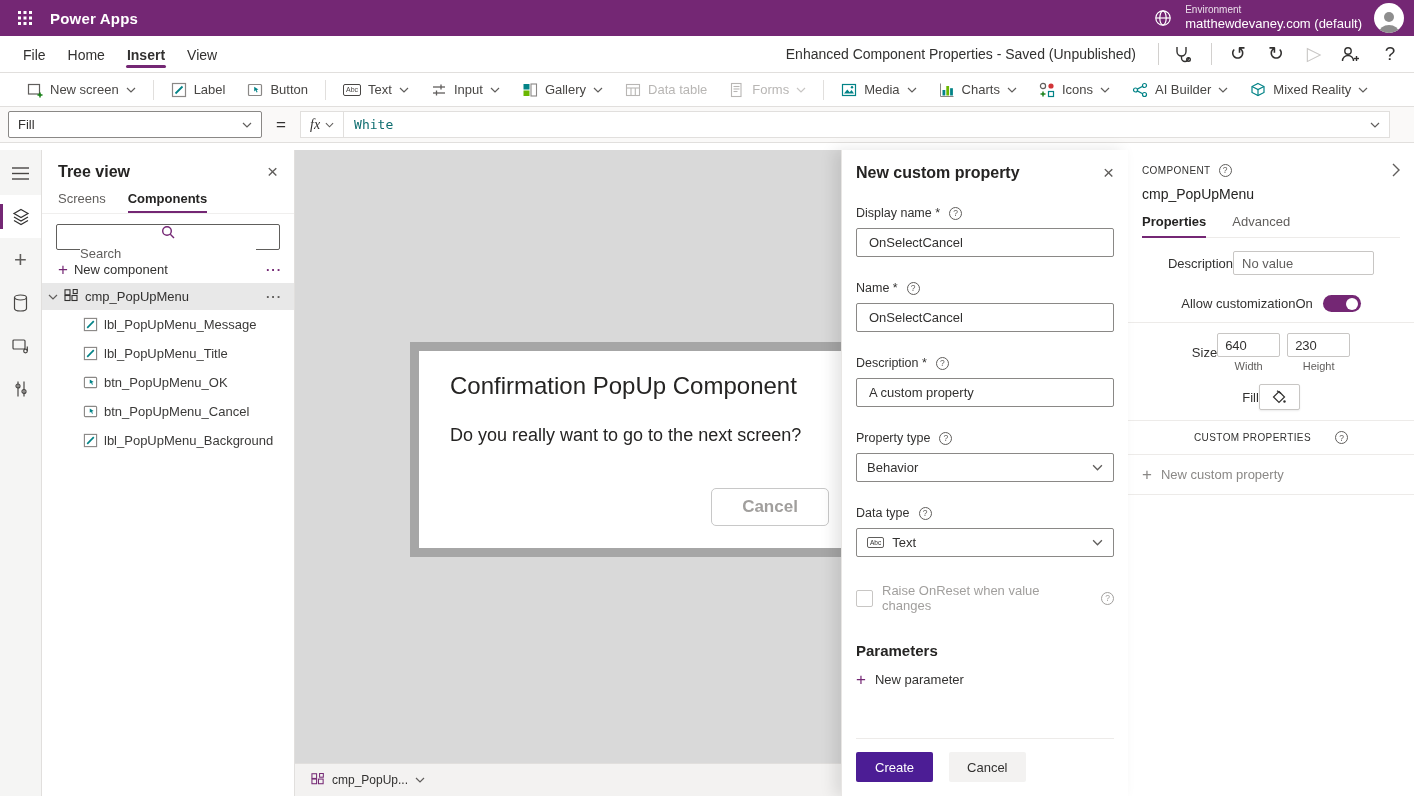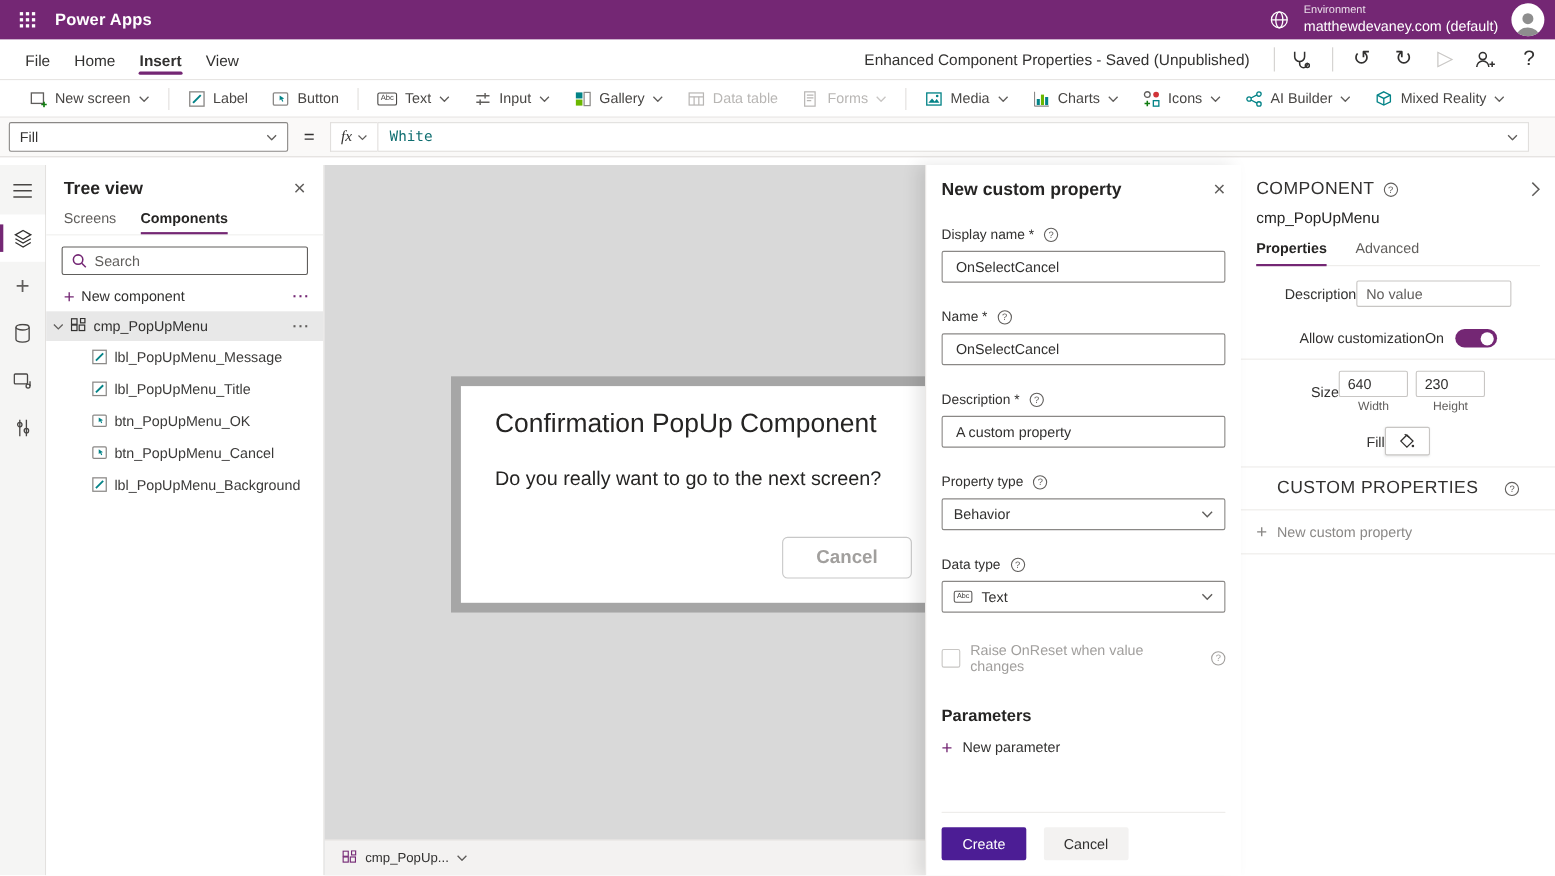--- a/index.html
+++ b/index.html
@@ -54,21 +54,21 @@
 
   
   .tree-panel { width:253px; background:#fff; border-right:1px solid #e1dfdd; display:flex; flex-direction:column; }
   .tree-head { display:flex; align-items:center; justify-content:space-between; padding:13px 16px 6px 16px; }
   .tree-title { font-size:16px; font-weight:bold; color:#252423; }
   .x-btn { font-size:19px; color:#605e5c; cursor:pointer; line-height:16px; }
   .tree-tabs { display:flex; gap:22px; padding:4px 16px 0 16px; border-bottom:1px solid #f0efee; }
   .tree-tab { font-size:13px; color:#605e5c; padding-bottom:7px; cursor:pointer; position:relative; }
   .tree-tab.active { color:#252423; font-weight:bold; }
   .tree-tab.active::after { content:""; position:absolute; left:0; right:0; bottom:0; height:2px; background:#742774; }
-  .search-box { margin:10px 14px 6px 14px; height:26px; border:1px solid #605e5c; border-radius:2px; display:flex; align-items:center; gap:7px; padding:0 8px; background:#fff; }
+  .search-box { margin:10px 14px 6px 14px; height:26px; border:1px solid #605e5c; border-radius:2px; display:flex; align-items:center; gap:7px; padding:0 8px; background:#fff;flex-direction:column; }
   .search-box input { border:none; outline:none; flex:1; font-size:13px; color:#323130; font-family:inherit; }
   .search-box input::placeholder { color:#605e5c; }
   .tree-row { height:27px; display:flex; align-items:center; gap:6px; padding:0 12px 0 16px; font-size:13px; color:#323130; cursor:pointer; }
   .tree-row .more { margin-left:auto; letter-spacing:1px; font-weight:bold; font-size:13px; }
   .tree-row.selected { background:#e8e8e8; padding-left:6px; }
   .tree-child { padding-left:41px; color:#3b3a39; height:29px; }
   .plus-purple { color:#742774; font-size:17px; font-weight:300; line-height:14px; }
 
   
   .canvas { flex:1; background:#d9d9d9; position:relative; overflow:hidden; }
@@ -95,21 +95,21 @@
   .params-title { margin-top:29px; font-size:15px; font-weight:bold; color:#252423; }
   .new-param { display:flex; align-items:center; gap:9px; margin-top:13px; font-size:13px; color:#323130; cursor:pointer; }
   .pp-footer { margin-top:auto; border-top:1px solid #edebe9; padding:13px 0 14px 0; display:flex; gap:16px; }
   .btn-primary { background:#4c1d95; color:#fff; border:none; height:30px; padding:0 19px; font-size:13px; border-radius:2px; cursor:pointer; font-family:inherit; }
   .btn-light { background:#f3f2f1; color:#323130; border:none; height:30px; padding:0 18px; font-size:13px; border-radius:2px; cursor:pointer; font-family:inherit; }
 
   
   .right-panel { width:286px; background:#fff; display:flex; flex-direction:column; }
   .rp-head { padding:13px 14px 0 14px; }
   .rp-caps-row { display:flex; align-items:center; gap:8px; }
-  .rp-caps { font-size:16px; letter-spacing:.4px; color:#323130; }
+  .rp-caps { font-size:10px; letter-spacing:.4px; color:#323130; }
   .rp-chevron { margin-left:auto; cursor:pointer; }
   .rp-name { margin-top:9px; font-size:14px; color:#252423; }
   .rp-tabs { display:flex; gap:26px; margin-top:12px; border-bottom:1px solid #edebe9; }
   .rp-tab { font-size:13px; color:#605e5c; padding-bottom:8px; position:relative; cursor:pointer; }
   .rp-tab.active { color:#252423; font-weight:bold; }
   .rp-tab.active::after { content:""; position:absolute; left:0; right:0; bottom:-1px; height:2px; background:#742774; }
   .rp-row { display:flex; align-items:center; justify-content:center; padding:10px 14px; font-size:13px; color:#323130; }
   .rp-divider { height:1px; background:#edebe9; }
   .small-input { width:141px; height:24px; border:1px solid #c8c6c4; border-radius:2px; font-size:13px; padding:0 8px; font-family:inherit; outline:none; color:#323130; }
   .small-input::placeholder { color:#605e5c; }

